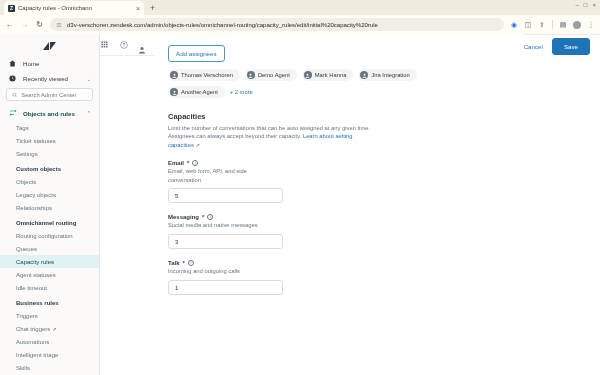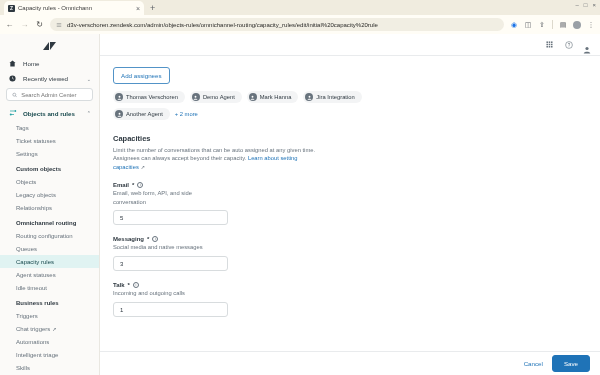--- a/index.html
+++ b/index.html
@@ -85,21 +85,21 @@
     font-size:6px; color:#68737d; padding:3.5px 8px 3.5px 16px; display:block;
     white-space:nowrap; overflow:hidden; text-overflow:ellipsis;
   }
   .sub-item.active { background:#e0f3f2; color:#17494d; }
   .grp-head {
     font-size:6px; font-weight:700; color:#2f3941; padding:6px 8px 3px 16px;
   }
   .ext-ic { font-size:5px; margin-left:2px; color:#68737d; }
 
   
-  .main { flex:1; display:flex; flex-direction:column; background:#fff; overflow:hidden; }
+  .main { flex:1; display:flex; flex-direction:row; background:#fff; overflow:hidden; }
   .main-header {
     height:22px; border-bottom:1px solid #e9ebed; display:flex; align-items:center;
     justify-content:flex-end; padding-right:8px; gap:10px; background:#fff;
   }
   .hdr-ic { width:9px; height:9px; display:flex; align-items:center; justify-content:center; color:#68737d; }
   .hdr-avatar { width:9px; height:9px; }
 
   .content { flex:1; overflow:hidden; padding: 8px 0 0 13px; position:relative; }
 
   .add-assignees-btn {

